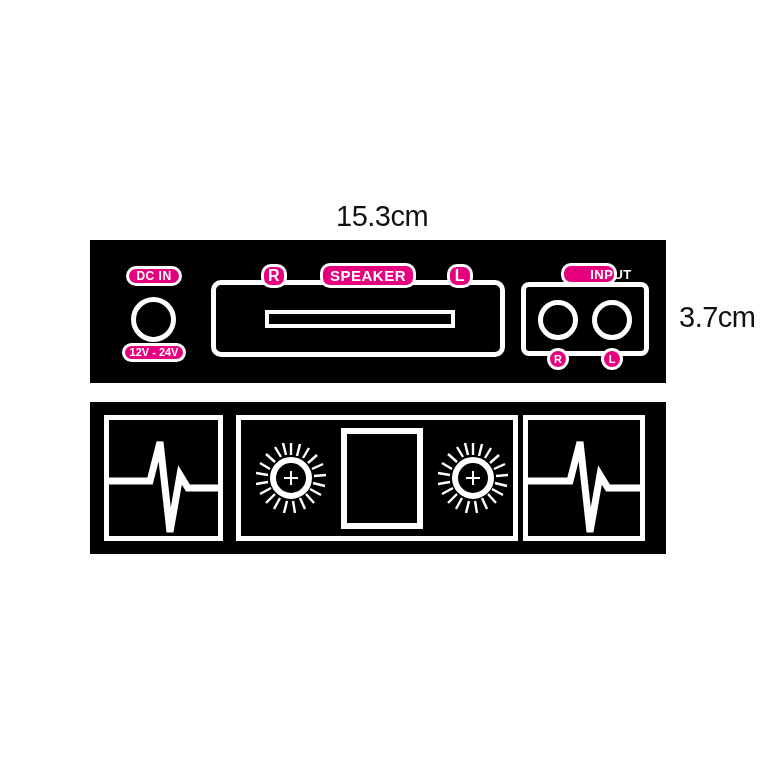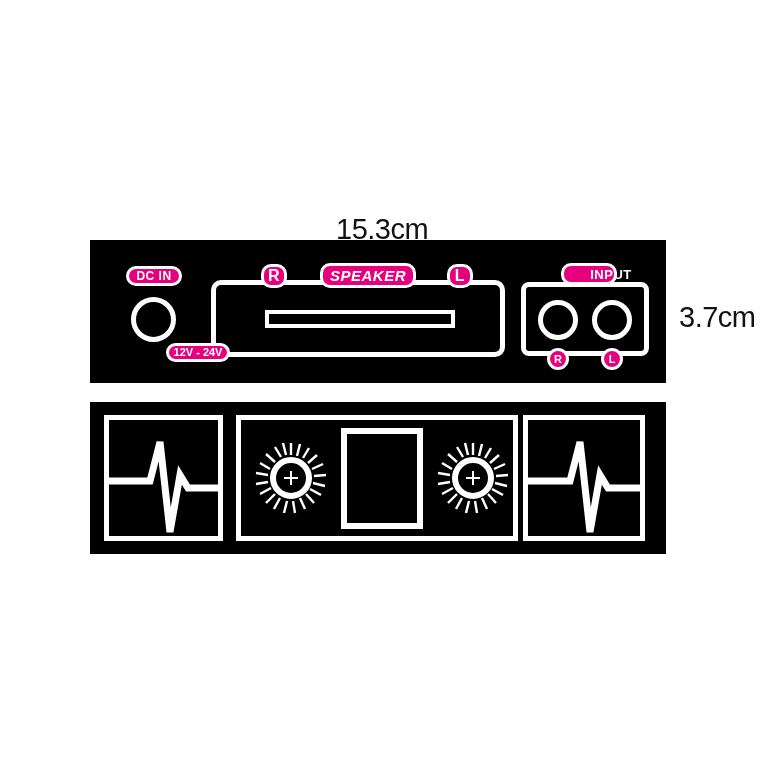--- a/index.html
+++ b/index.html
@@ -13,21 +13,21 @@
   
   .dim{
     position:absolute;
     color:#111111;
     font-size:29px;
     font-weight:400;
     letter-spacing:-0.5px;
     white-space:nowrap;
     font-family:"Liberation Sans","DejaVu Sans",sans-serif;
   }
-  #dim-width{left:336px;top:213px;}
+  #dim-width{left:336px;top:200px;}
   #dim-height{left:679px;top:301px;}
 
   
   .panel{position:absolute;background:#000000;}
   #rear-panel{left:90px;top:240px;width:576px;height:143px;}
   #front-panel{left:90px;top:402px;width:576px;height:152px;}
 
   
   .chip{
     position:absolute;
@@ -43,33 +43,33 @@
     z-index:6;
   }
 
   
   #chip-dcin{left:126px;top:266px;width:56px;height:20px;font-size:12px;}
   #dc-jack{
     position:absolute;left:131px;top:297px;width:45px;height:45px;
     border:5px solid #ffffff;border-radius:50%;box-sizing:border-box;
     background:#000;
   }
-  #chip-voltage{left:122px;top:343px;width:64px;height:19px;font-size:11px;letter-spacing:0px;margin-left:44px;}
+  #chip-voltage{left:122px;top:343px;width:64px;height:19px;font-size:11px;letter-spacing:0px;}
 
   
   #speaker-box{
     position:absolute;left:211px;top:280px;width:294px;height:77px;
     border:5px solid #ffffff;border-radius:10px;box-sizing:border-box;background:#000;
   }
   #speaker-slot{
     position:absolute;left:265px;top:310px;width:190px;height:18px;
     border:4px solid #ffffff;box-sizing:border-box;background:#000;
   }
   #chip-spk-r{left:261px;top:264px;width:26px;height:24px;font-size:16px;}
-  #chip-speaker{left:320px;top:263px;width:96px;height:25px;font-size:15px;font-style:italic;}
+  #chip-speaker{left:320px;top:263px;width:96px;height:25px;font-size:15px;}
   #chip-spk-l{left:447px;top:264px;width:26px;height:24px;font-size:16px;}
 
   
   #input-box{
     position:absolute;left:521px;top:282px;width:128px;height:74px;
     border:5px solid #ffffff;border-radius:8px;box-sizing:border-box;background:#000;
   }
   #chip-input{left:561px;top:263px;width:56px;height:22px;font-size:13px;padding-left:44px;}
   .rca{
     position:absolute;top:300px;width:40px;height:40px;

